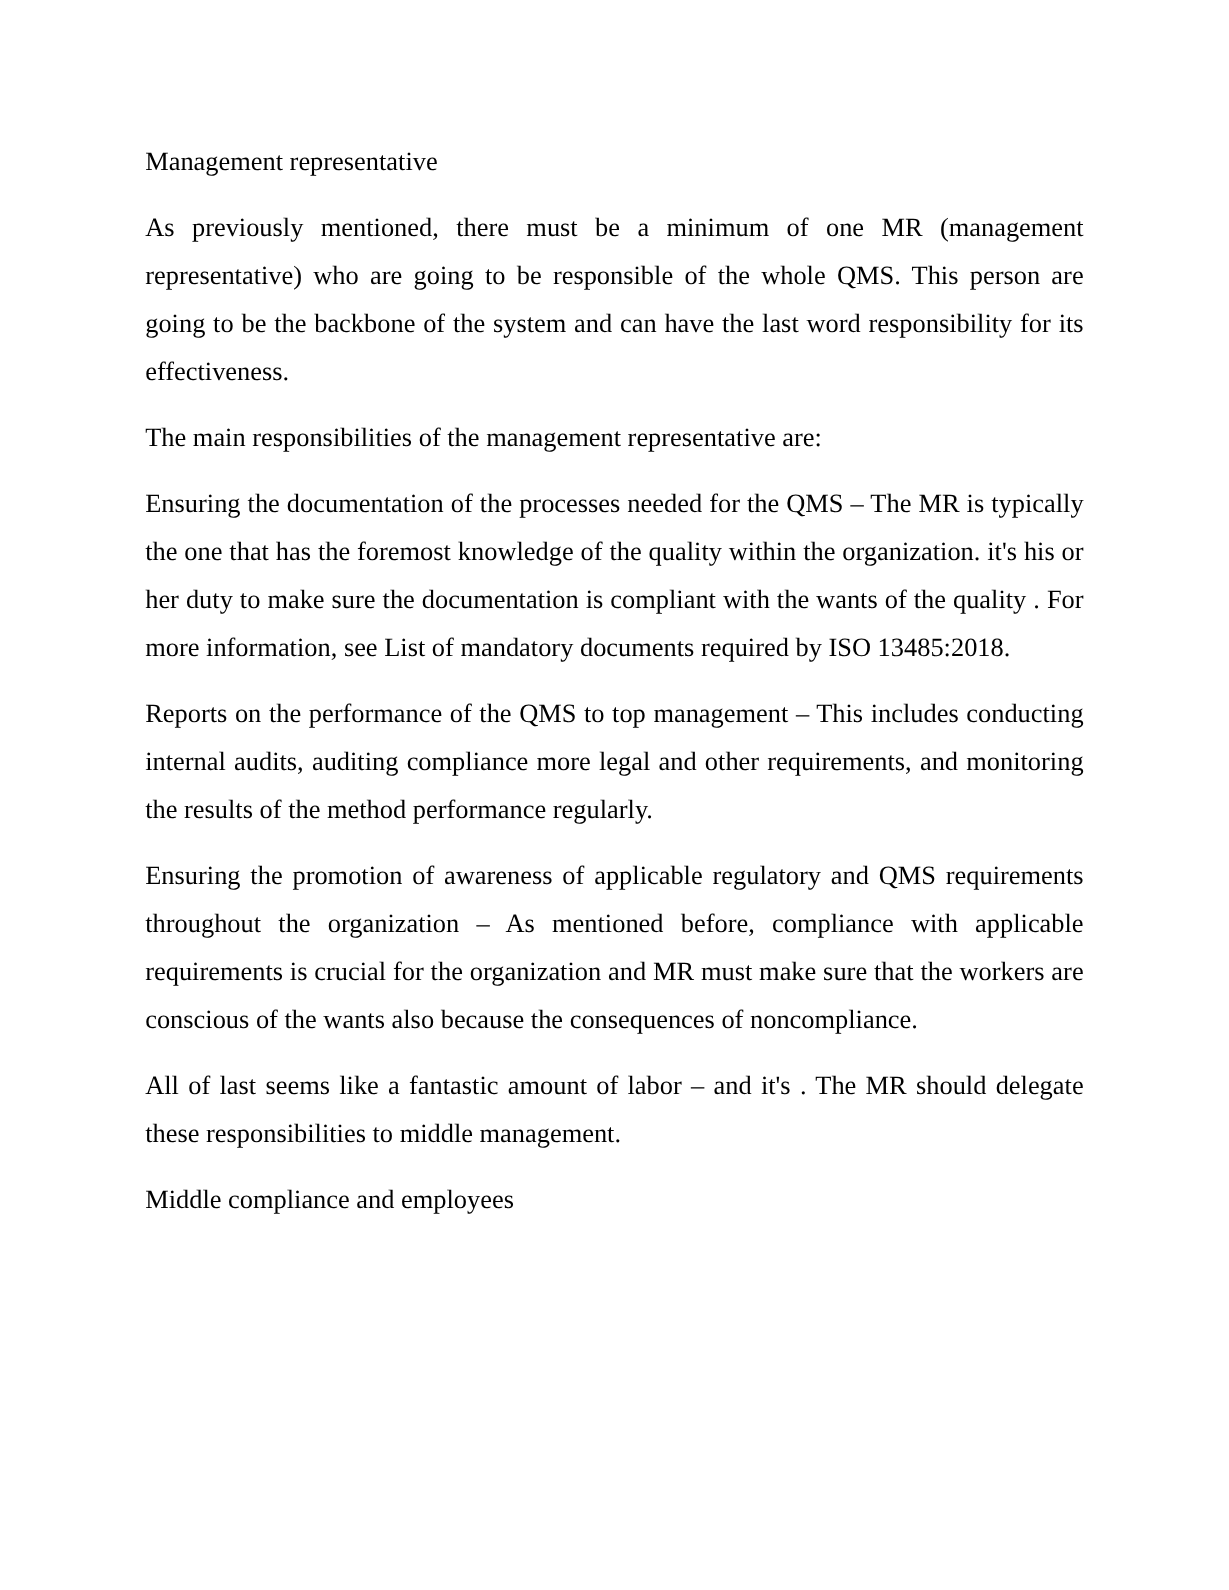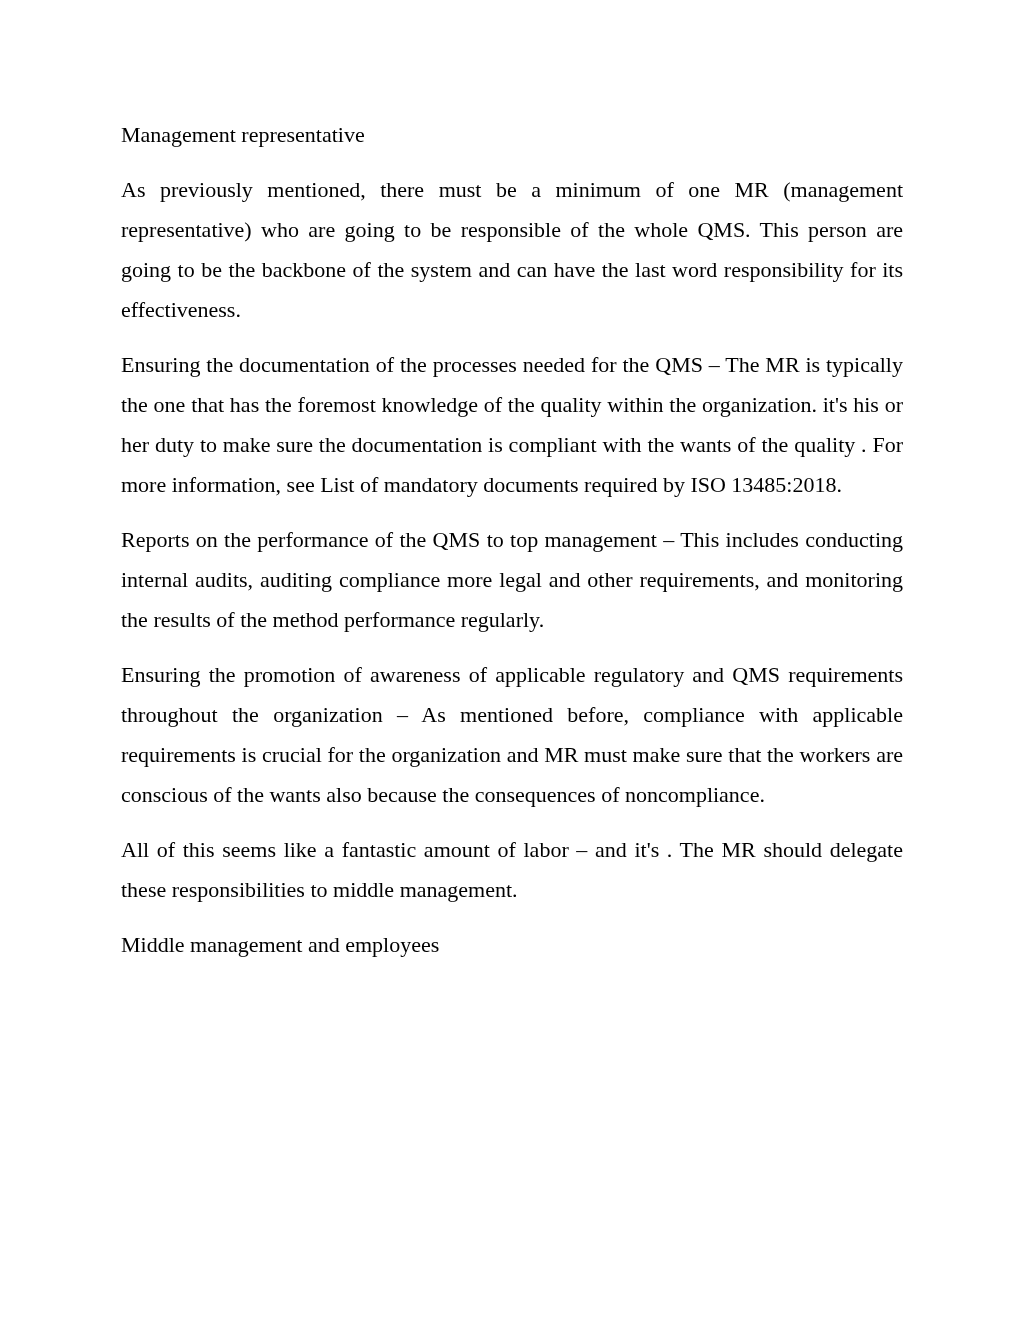--- a/index.html
+++ b/index.html
@@ -32,18 +32,19 @@
   .heading {
     text-align: left;
   }
 </style>
 </head>
 <body style="background: rgb(255, 255, 255);">
 
 <div class="page" style="color: rgb(0, 0, 0);">
   <p class="para heading">Management representative</p>
   <p class="para">As previously mentioned, there must be a minimum of one MR (management representative) who are going to be responsible of the whole QMS. This person are going to be the backbone of the system and can have the last word responsibility for its effectiveness.</p>
+  <p class="para">The main responsibilities of the management representative are:</p>
   <p class="para">Ensuring the documentation of the processes needed for the QMS – The MR is typically the one that has the foremost knowledge of the quality within the organization. it's his or her duty to make sure the documentation is compliant with the wants of the quality . For more information, see List of mandatory documents required by ISO 13485:2018.</p>
   <p class="para">Reports on the performance of the QMS to top management – This includes conducting internal audits, auditing compliance more legal and other requirements, and monitoring the results of the method performance regularly.</p>
   <p class="para">Ensuring the promotion of awareness of applicable regulatory and QMS requirements throughout the organization – As mentioned before, compliance with applicable requirements is crucial for the organization and MR must make sure that the workers are conscious of the wants also because the consequences of noncompliance.</p>
-  <p class="para">All of this seems like a fantastic amount of labor – and it's . The MR should delegate these responsibilities to middle management.</p>
-  <p class="para">Middle management and employees</p>
+  <p class="para">All of last seems like a fantastic amount of labor – and it's . The MR should delegate these responsibilities to middle management.</p>
+  <p class="para">Middle compliance and employees</p>
 </div>
 
 </body></html>

